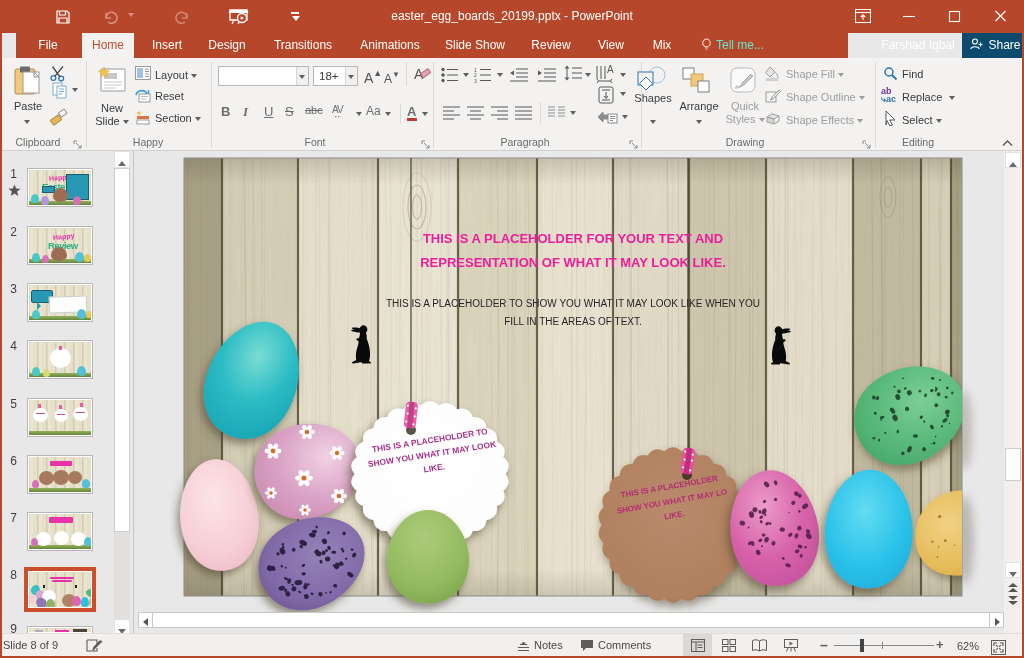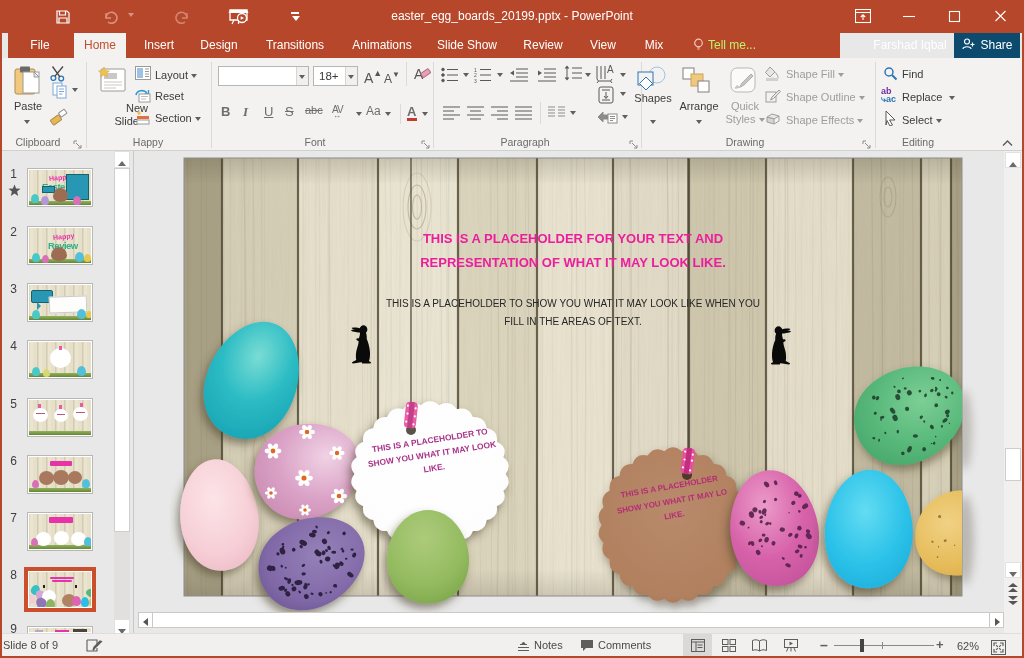--- a/index.html
+++ b/index.html
@@ -2,21 +2,21 @@
 <html><head><meta charset="utf-8"><style>
 *{margin:0;padding:0;box-sizing:border-box}
 html,body{width:1024px;height:658px;overflow:hidden}
 body{font-family:"Liberation Sans",sans-serif;position:relative;background:#e8e8e8}
 .abs{position:absolute}
 
 #titlebar{position:absolute;left:0;top:0;width:1024px;height:33px;background:#b7472a;color:#fff}
 #title{position:absolute;left:0;top:0;width:100%;text-align:center;line-height:33px;font-size:12px;color:#fff}
 .winbtn{position:absolute;top:0;height:33px;width:46px;color:#fff}
 
-#tabrow{position:absolute;left:8px;top:33px;width:832px;height:25px;background:#b7472a}
+#tabrow{position:absolute;left:16px;top:33px;width:832px;height:25px;background:#b7472a}
 .tab{position:absolute;top:0;height:25px;color:#fff;font-size:12px;text-align:center;line-height:25px}
 .tab.active{background:#f3f2f1;color:#c0502e}
 
 #ribbon{position:absolute;left:0;top:58px;width:1024px;height:93px;background:#f3f2f1;border-bottom:1px solid #d2d0ce}
 .glabel{position:absolute;top:78px;font-size:10.5px;color:#6b6b6b;text-align:center}
 .gsep{position:absolute;top:4px;height:86px;width:1px;background:#dcdad8}
 .rbtext{font-size:11px;color:#3b3b3b}
 .dim{color:#9d9d9d}
 .caret{display:inline-block;width:0;height:0;border-left:3px solid transparent;border-right:3px solid transparent;border-top:4px solid #5f5f5f;vertical-align:middle}
 .launcher{position:absolute;width:9px;height:9px}
@@ -84,21 +84,21 @@
  <div class="tab" style="left:246px;width:82px">Transitions</div>
  <div class="tab" style="left:334px;width:80px">Animations</div>
  <div class="tab" style="left:420px;width:78px">Slide Show</div>
  <div class="tab" style="left:504px;width:62px">Review</div>
  <div class="tab" style="left:572px;width:46px">View</div>
  <div class="tab" style="left:624px;width:44px">Mix</div>
  <svg class="abs" style="left:685px;top:5px" width="11" height="16" viewBox="0 0 11 16" fill="none" stroke="#f0c8bc" stroke-width="1.2">
       <circle cx="5.5" cy="5" r="3.8"></circle>
       <path d="M4 9 h3 M4.3 11 h2.4"></path>
     </svg>
- <div class="tab" style="left:700px;width:64px;color:#bef264;text-align:left">Tell me...</div>
+ <div class="tab" style="left:700px;width:64px;color:#5eead4;text-align:left">Tell me...</div>
  <div class="tab" style="left:860px;width:84px">Farshad Iqbal</div>
  <div class="tab" style="left:946px;width:66px;background:#0c4a6e"><svg style="vertical-align:-3px;margin-right:4px" width="15" height="15" viewBox="0 0 15 15" fill="none" stroke="#fff" stroke-width="1.2">
         <circle cx="6" cy="4.5" r="2.5"></circle>
         <path d="M2 12 c0-3 8-3 8 0"></path>
         <path d="M11.5 5.5 v4 M9.5 7.5 h4"></path>
       </svg>Share</div>
 </div>
 
 <div id="ribbon">
 
@@ -132,21 +132,21 @@
  <div class="gsep" style="left:86px"></div>
 
  <svg class="abs" style="left:96px;top:8px" width="30" height="28" viewBox="0 0 30 28">
    <rect x="5" y="3" width="24" height="22" rx="1" fill="#fff" stroke="#9a9a9a"></rect>
    <rect x="8" y="7" width="13" height="6" fill="#c8c8c8"></rect>
    <path d="M8 16 h18 M8 19 h18 M8 22 h12" stroke="#c8c8c8"></path>
    <g fill="#f2c24c">
         <path d="M8 1 l1.6 3.6 L13.5 5 l-3 2.6 L11.4 11 8 9 4.6 11 l0.9-3.4 L2.5 5 l3.9-0.4 z" stroke="#d9a62c" stroke-width="0.5"></path>
       </g>
  </svg>
- <div class="rbtext abs" style="left:102px;top:44px;width:46px;text-align:right;line-height:13px">New<br>Slide <span class="caret"></span></div>
+ <div class="rbtext abs" style="left:89px;top:44px;width:46px;text-align:center;line-height:13px">New<br>Slide <span class="caret"></span></div>
  <svg class="abs" style="left:135px;top:8px" width="16" height="14" viewBox="0 0 16 14">
       <rect x="0.5" y="0.5" width="15" height="13" fill="#fff" stroke="#9a9a9a"></rect>
       <rect x="2" y="2" width="6" height="10" fill="#9cc3e5"></rect>
       <path d="M10 3 h4 M10 5.5 h4 M10 8 h4 M10 10.5 h4" stroke="#9a9a9a"></path>
     </svg>
  <div class="rbtext abs" style="left:155px;top:11px">Layout <span class="caret"></span></div>
  <svg class="abs" style="left:135px;top:31px" width="16" height="14" viewBox="0 0 16 14">
       <path d="M1 6 a6 5 0 0 1 11-2" fill="none" stroke="#2e9bd6" stroke-width="1.6"></path>
       <path d="M13.5 1 v4 h-4" fill="none" stroke="#2e9bd6" stroke-width="1.4"></path>
       <rect x="4" y="5" width="11" height="8" fill="#fff" stroke="#9a9a9a"></rect>

